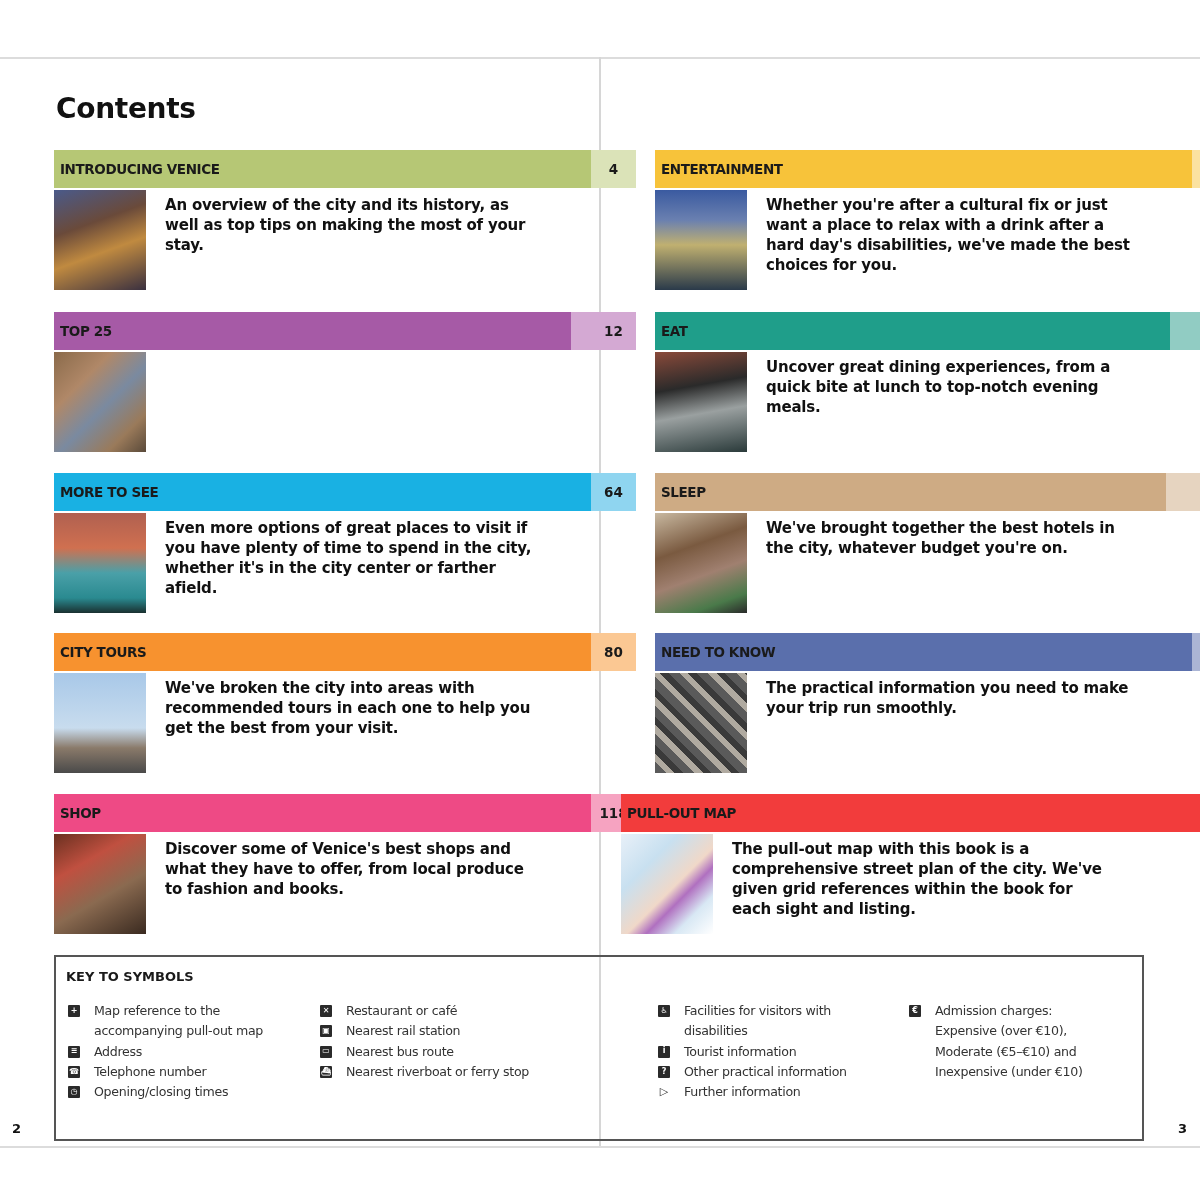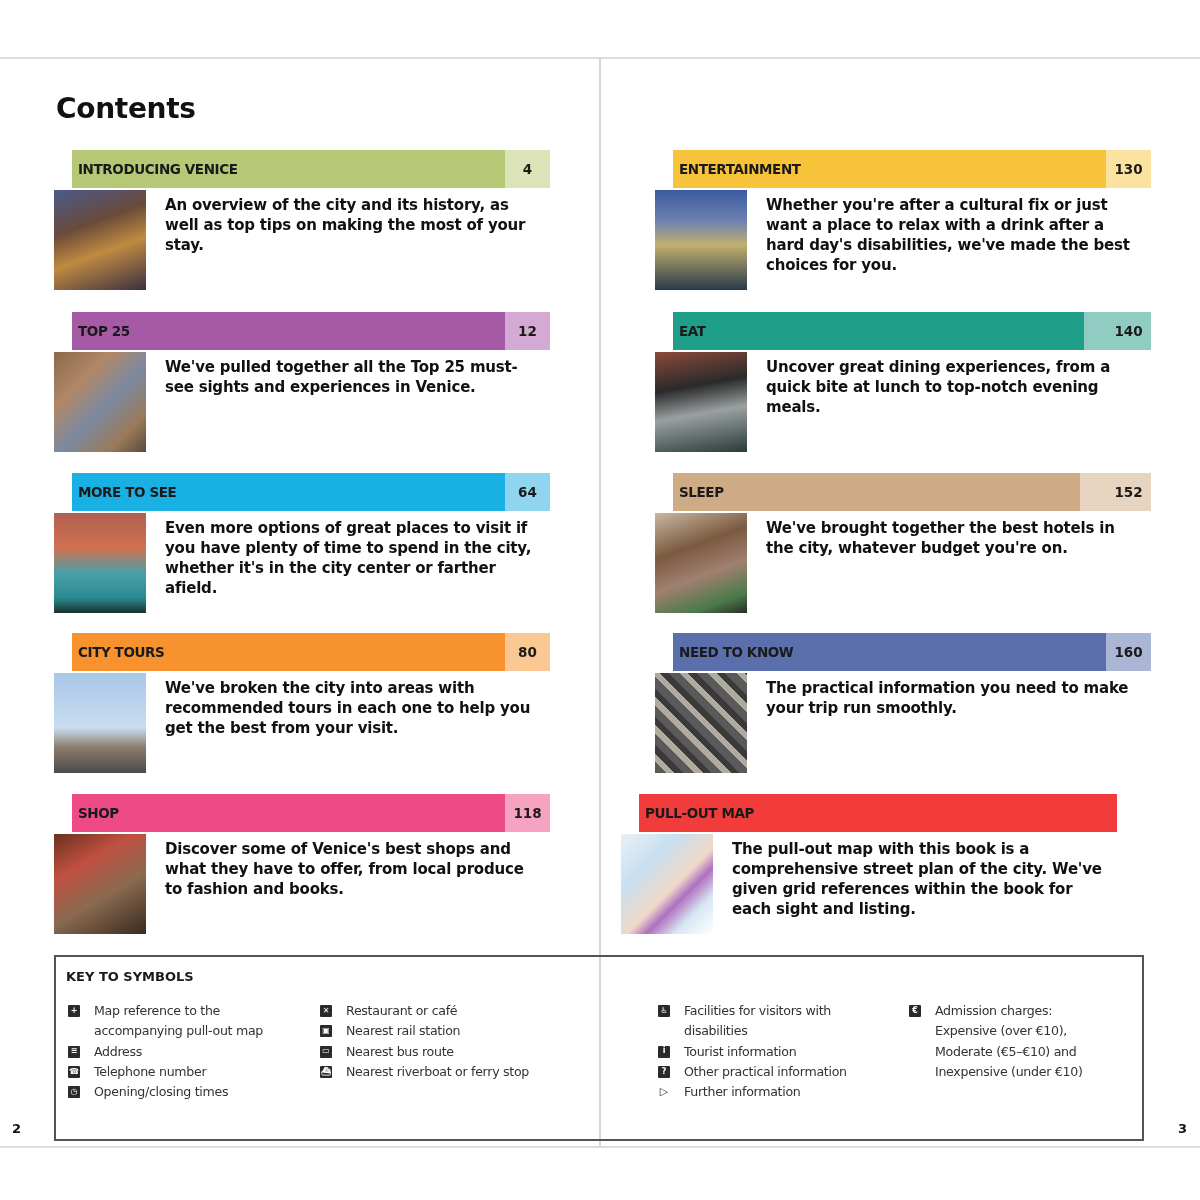--- a/index.html
+++ b/index.html
@@ -11,21 +11,21 @@
       position:absolute; left:0; top:57px; width:1200px; height:1087px;
       border-top:2px solid #dcdcdc; border-bottom:2px solid #dcdcdc; background:#fff;
     }
     .gutter { position:absolute; left:599px; top:57px; width:2px; height:1089px; background:#d6d6d6; }
     .title {
       position:absolute; left:56px; top:92px; font-size:28px; font-weight:bold; letter-spacing:-0.3px;
       font-family:"DejaVu Sans", sans-serif;
     }
     .section { position:absolute; width:490px; height:142px; }
     .section .bar {
-      position:absolute; left:0; top:0; width:478px; height:38px; display:flex;margin-left:18px;
+      position:absolute; left:0; top:0; width:582px; height:38px; display:flex;
     }
     .section .bar .label {
       flex:1; display:flex; align-items:center; padding-left:6px;
       font-size:13.5px; font-weight:bold; color:#1a1a1a; letter-spacing:-0.4px;
     }
     .section .bar .page {
       width:45px; display:flex; align-items:center; justify-content:center;
       font-size:13.5px; font-weight:bold; color:#1a1a1a;
     }
     .section .thumb {
@@ -66,24 +66,23 @@
     <span class="label">INTRODUCING VENICE</span>
     <span class="page" style="background:#dbe3b8;">4</span>
   </div>
   <div class="thumb" style="background:linear-gradient(160deg,#4a5a8a 0%,#6a4a3a 35%,#c08a40 60%,#3a3040 100%);"></div>
   <div class="desc">An overview of the city and its history, as well as top tips on making the most of your stay.</div>
 </div>
 
 <div class="section" style="left:54px;top:312px;">
   <div class="bar" style="background:#a65aa6;">
     <span class="label">TOP 25</span>
-    <span class="page" style="background:#d4a9d3;">12</span>
+    <span class="page" style="background:#d4a9d3;padding-left:20px;">12</span>
   </div>
   <div class="thumb" style="background:linear-gradient(135deg,#8a6a4a 0%,#b08868 30%,#7a8aa0 55%,#9a7a5a 80%,#5a4a3a 100%);"></div>
-  <div class="desc">We've pulled together all the Top 25 must-see sights and experiences in Venice.</div>
 </div>
 
 <div class="section" style="left:54px;top:473px;">
   <div class="bar" style="background:#19b1e3;">
     <span class="label">MORE TO SEE</span>
     <span class="page" style="background:#8fd5f0;">64</span>
   </div>
   <div class="thumb" style="background:linear-gradient(180deg,#b06050 0%,#d07050 35%,#4aa0a8 60%,#2a8a90 85%,#1a3030 100%);"></div>
   <div class="desc">Even more options of great places to visit if you have plenty of time to spend in the city, whether it's in the city center or farther afield.</div>
 </div>

